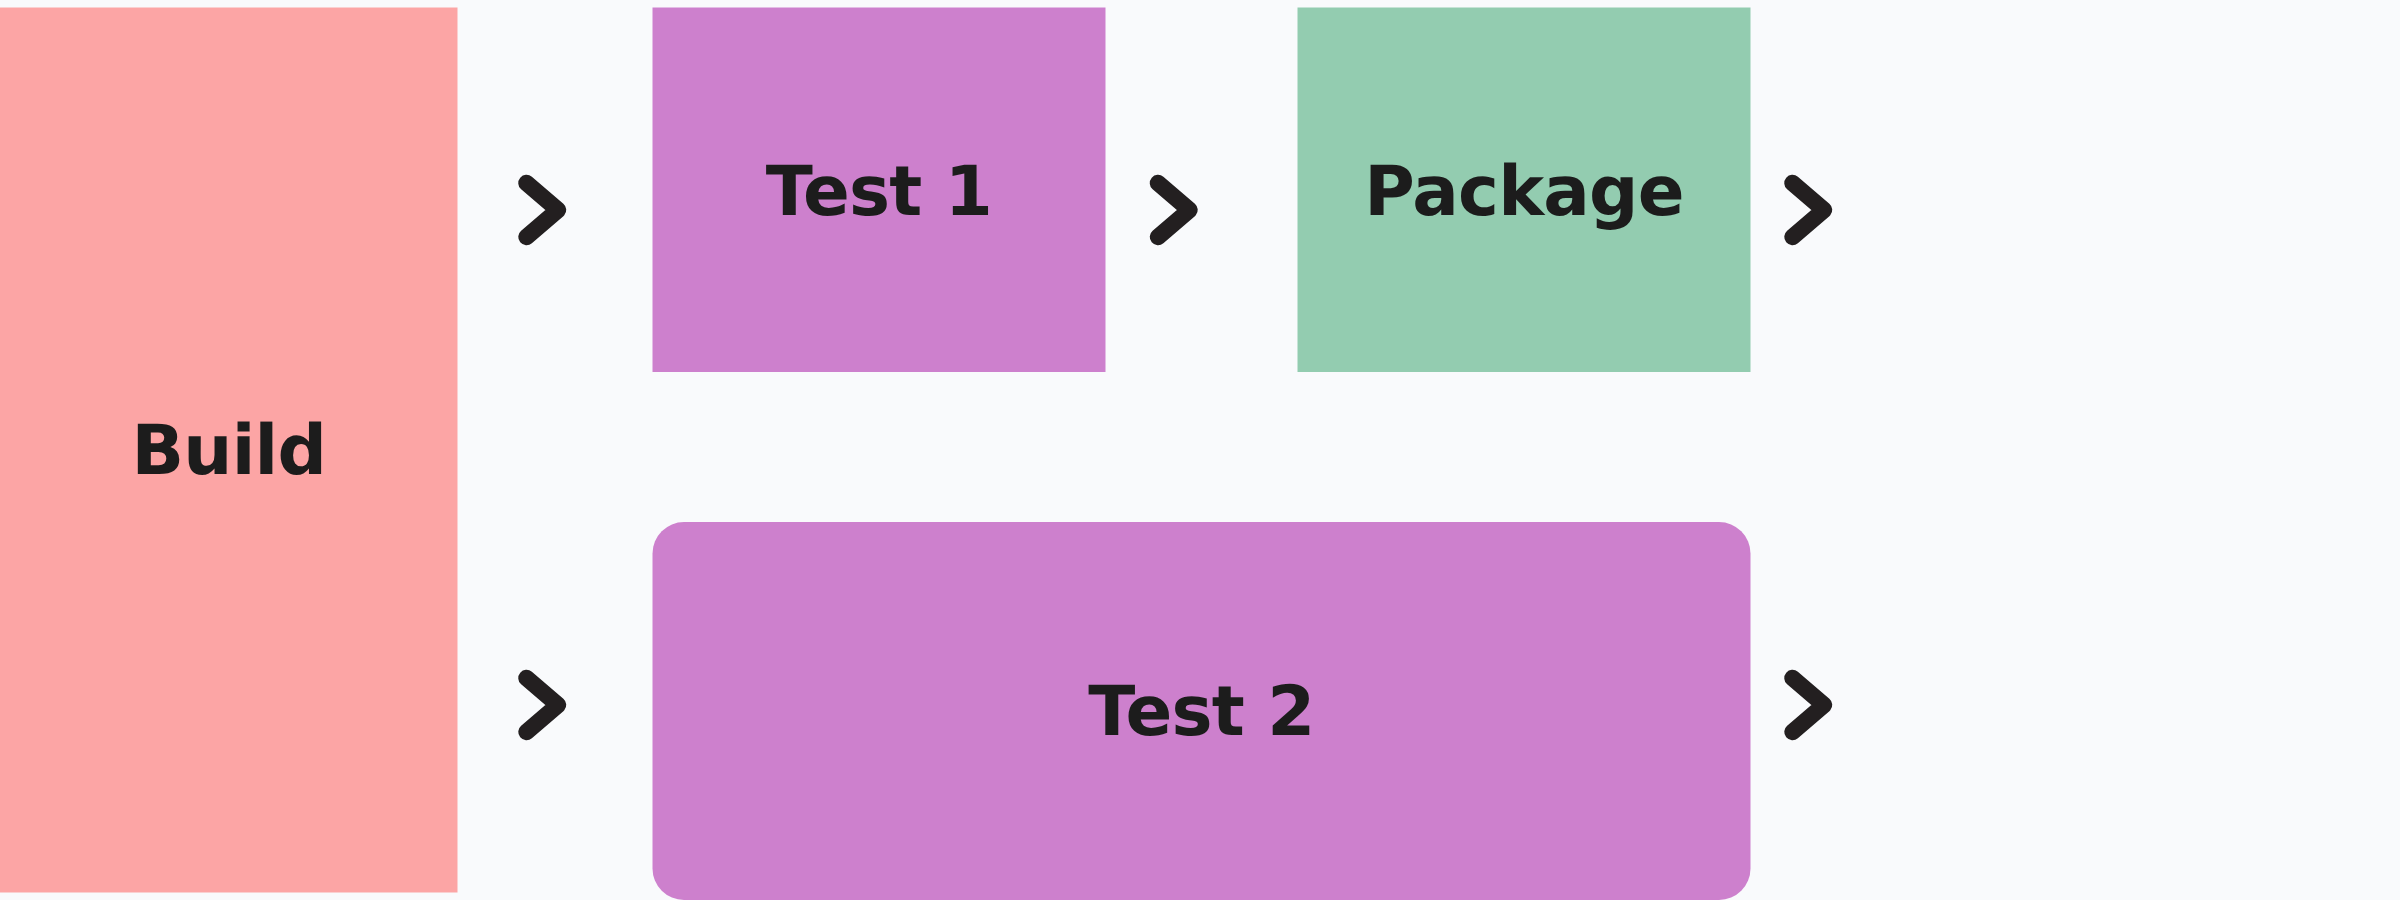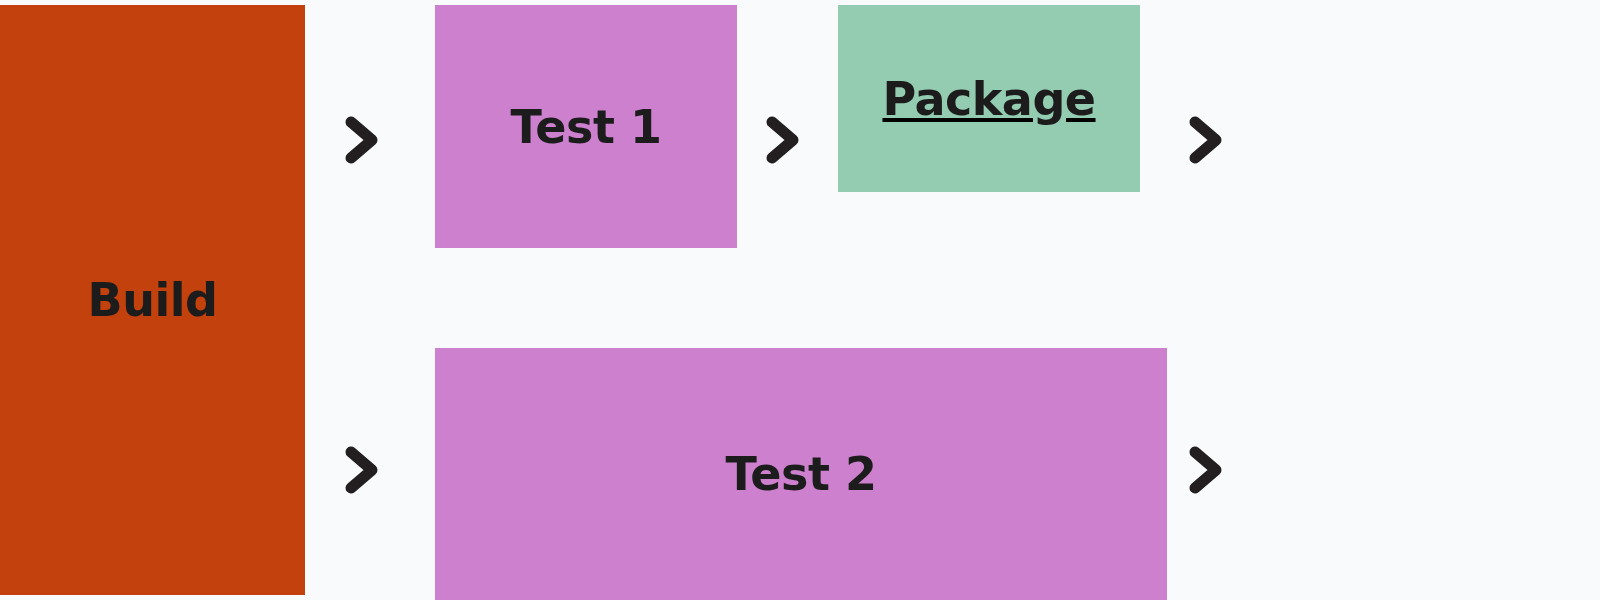--- a/index.html
+++ b/index.html
@@ -36,50 +36,50 @@
     align-items: center;
     justify-content: center;
     width: 52px;
     height: 60px;
   }
   .arrow svg { display: block; }
 
   
   #node-build   { left: 0px;    top: 5px;   width: 305px;  height: 590px; }
   #node-test1   { left: 435px;  top: 5px;   width: 302px;  height: 243px; }
-  #node-package { left: 838px;  top: 5px;   width: 302px;  height: 187px; text-decoration: underline; }
+  #node-package { left: 865px;  top: 5px;   width: 302px;  height: 243px; }
   #node-deploy  { left: 1295px; top: 5px;   width: 305px;  height: 590px; }
   #node-test2   { left: 435px;  top: 348px; width: 732px;  height: 252px; }
 
   
   #arrow-build-test1    { left: 336px;  top: 110px; }
   #arrow-test1-package  { left: 757px;  top: 110px; }
   #arrow-package-deploy { left: 1180px; top: 110px; }
   #arrow-build-test2    { left: 336px;  top: 440px; }
   #arrow-test2-deploy   { left: 1180px; top: 440px; }
 </style>
 </head>
 <body>
 
 <div id="canvas">
 
-  <div class="node" id="node-build" style="background:#c2410c;">
+  <div class="node" id="node-build" style="background:#fca5a5;">
     <span class="node-label">Build</span>
   </div>
 
   <div class="node" id="node-test1" style="background:#cd80cd;">
     <span class="node-label">Test 1</span>
   </div>
 
   <div class="node" id="node-package" style="background:#93ccb0;">
     <span class="node-label">Package</span>
   </div>
 
 
-  <div class="node" id="node-test2" style="background:#cd80cd;">
+  <div class="node" id="node-test2" style="background:#cd80cd;border-radius:21px;">
     <span class="node-label">Test 2</span>
   </div>
 
   <div class="arrow" id="arrow-build-test1">
     <svg width="40" height="52" viewBox="0 0 40 52" aria-hidden="true">
       <polyline points="9,8 30,26 9,44" fill="none" stroke="#231f20" stroke-width="11" stroke-linecap="round" stroke-linejoin="round"></polyline>
     </svg>
   </div>
 
   <div class="arrow" id="arrow-test1-package">

